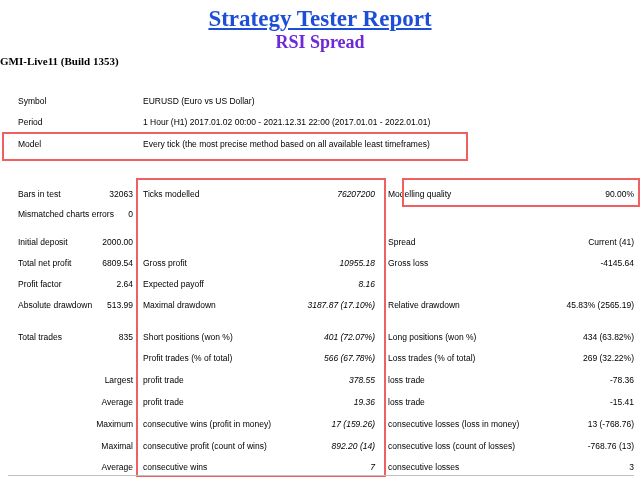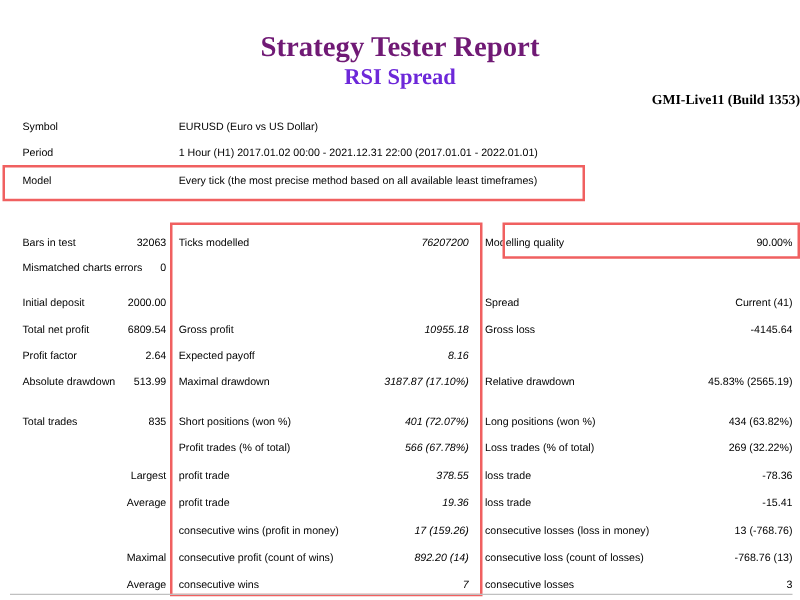--- a/index.html
+++ b/index.html
@@ -1,21 +1,21 @@
 <!DOCTYPE html>
 <html><head>
 <meta charset="utf-8">
 <style>
   html,body{margin:0;padding:0;background:#fff;}
   #page{position:relative;width:640px;height:480px;background:#ffffff;overflow:hidden;
         font-family:"Liberation Sans",sans-serif;color:#000;}
   
-  .t1{margin:0;padding-top:25px;text-align:center;font:bold 23px "Liberation Serif",serif;color:#701a75;}
+  .t1{margin:0;padding-top:6px;text-align:center;font:bold 23px "Liberation Serif",serif;color:#1d4ed8;text-decoration:underline;}
   .t2{margin:0;text-align:center;font:bold 18px "Liberation Serif",serif;color:#6d28d9;}
-  .t3{margin:0;padding-top:2px;text-align:right;font:bold 11px "Liberation Serif",serif;color:#000;}
+  .t3{margin:0;padding-top:2px;text-align:left;font:bold 11px "Liberation Serif",serif;color:#000;}
   
   .row{position:absolute;left:0;width:588px;height:21px;line-height:21px;font-size:8.5px;}
   .l1{position:absolute;left:18px;white-space:nowrap;}
   .v1{position:absolute;left:0;width:133px;text-align:right;white-space:nowrap;}
   .vf{position:absolute;left:143px;white-space:nowrap;}
   .l2{position:absolute;left:143px;white-space:nowrap;}
   .v2{position:absolute;left:143px;width:232px;text-align:right;white-space:nowrap;font-style:italic;}
   .l3{position:absolute;left:388px;white-space:nowrap;}
   .v3{position:absolute;left:388px;width:246px;text-align:right;white-space:nowrap;}
   
@@ -110,20 +110,21 @@
     <span class="v3">-78.36</span>
   </div>
   <div class="row" style="top:392px">
     <span class="v1">Average</span>
     <span class="l2">profit trade</span>
     <span class="v2">19.36</span>
     <span class="l3">loss trade</span>
     <span class="v3">-15.41</span>
   </div>
   <div class="row" style="top:414px">
+    <span class="v1">Maximum</span>
     <span class="l2">consecutive wins (profit in money)</span>
     <span class="v2">17 (159.26)</span>
     <span class="l3">consecutive losses (loss in money)</span>
     <span class="v3">13 (-768.76)</span>
   </div>
   <div class="row" style="top:436px">
     <span class="v1">Maximal</span>
     <span class="l2">consecutive profit (count of wins)</span>
     <span class="v2">892.20 (14)</span>
     <span class="l3">consecutive loss (count of losses)</span>

